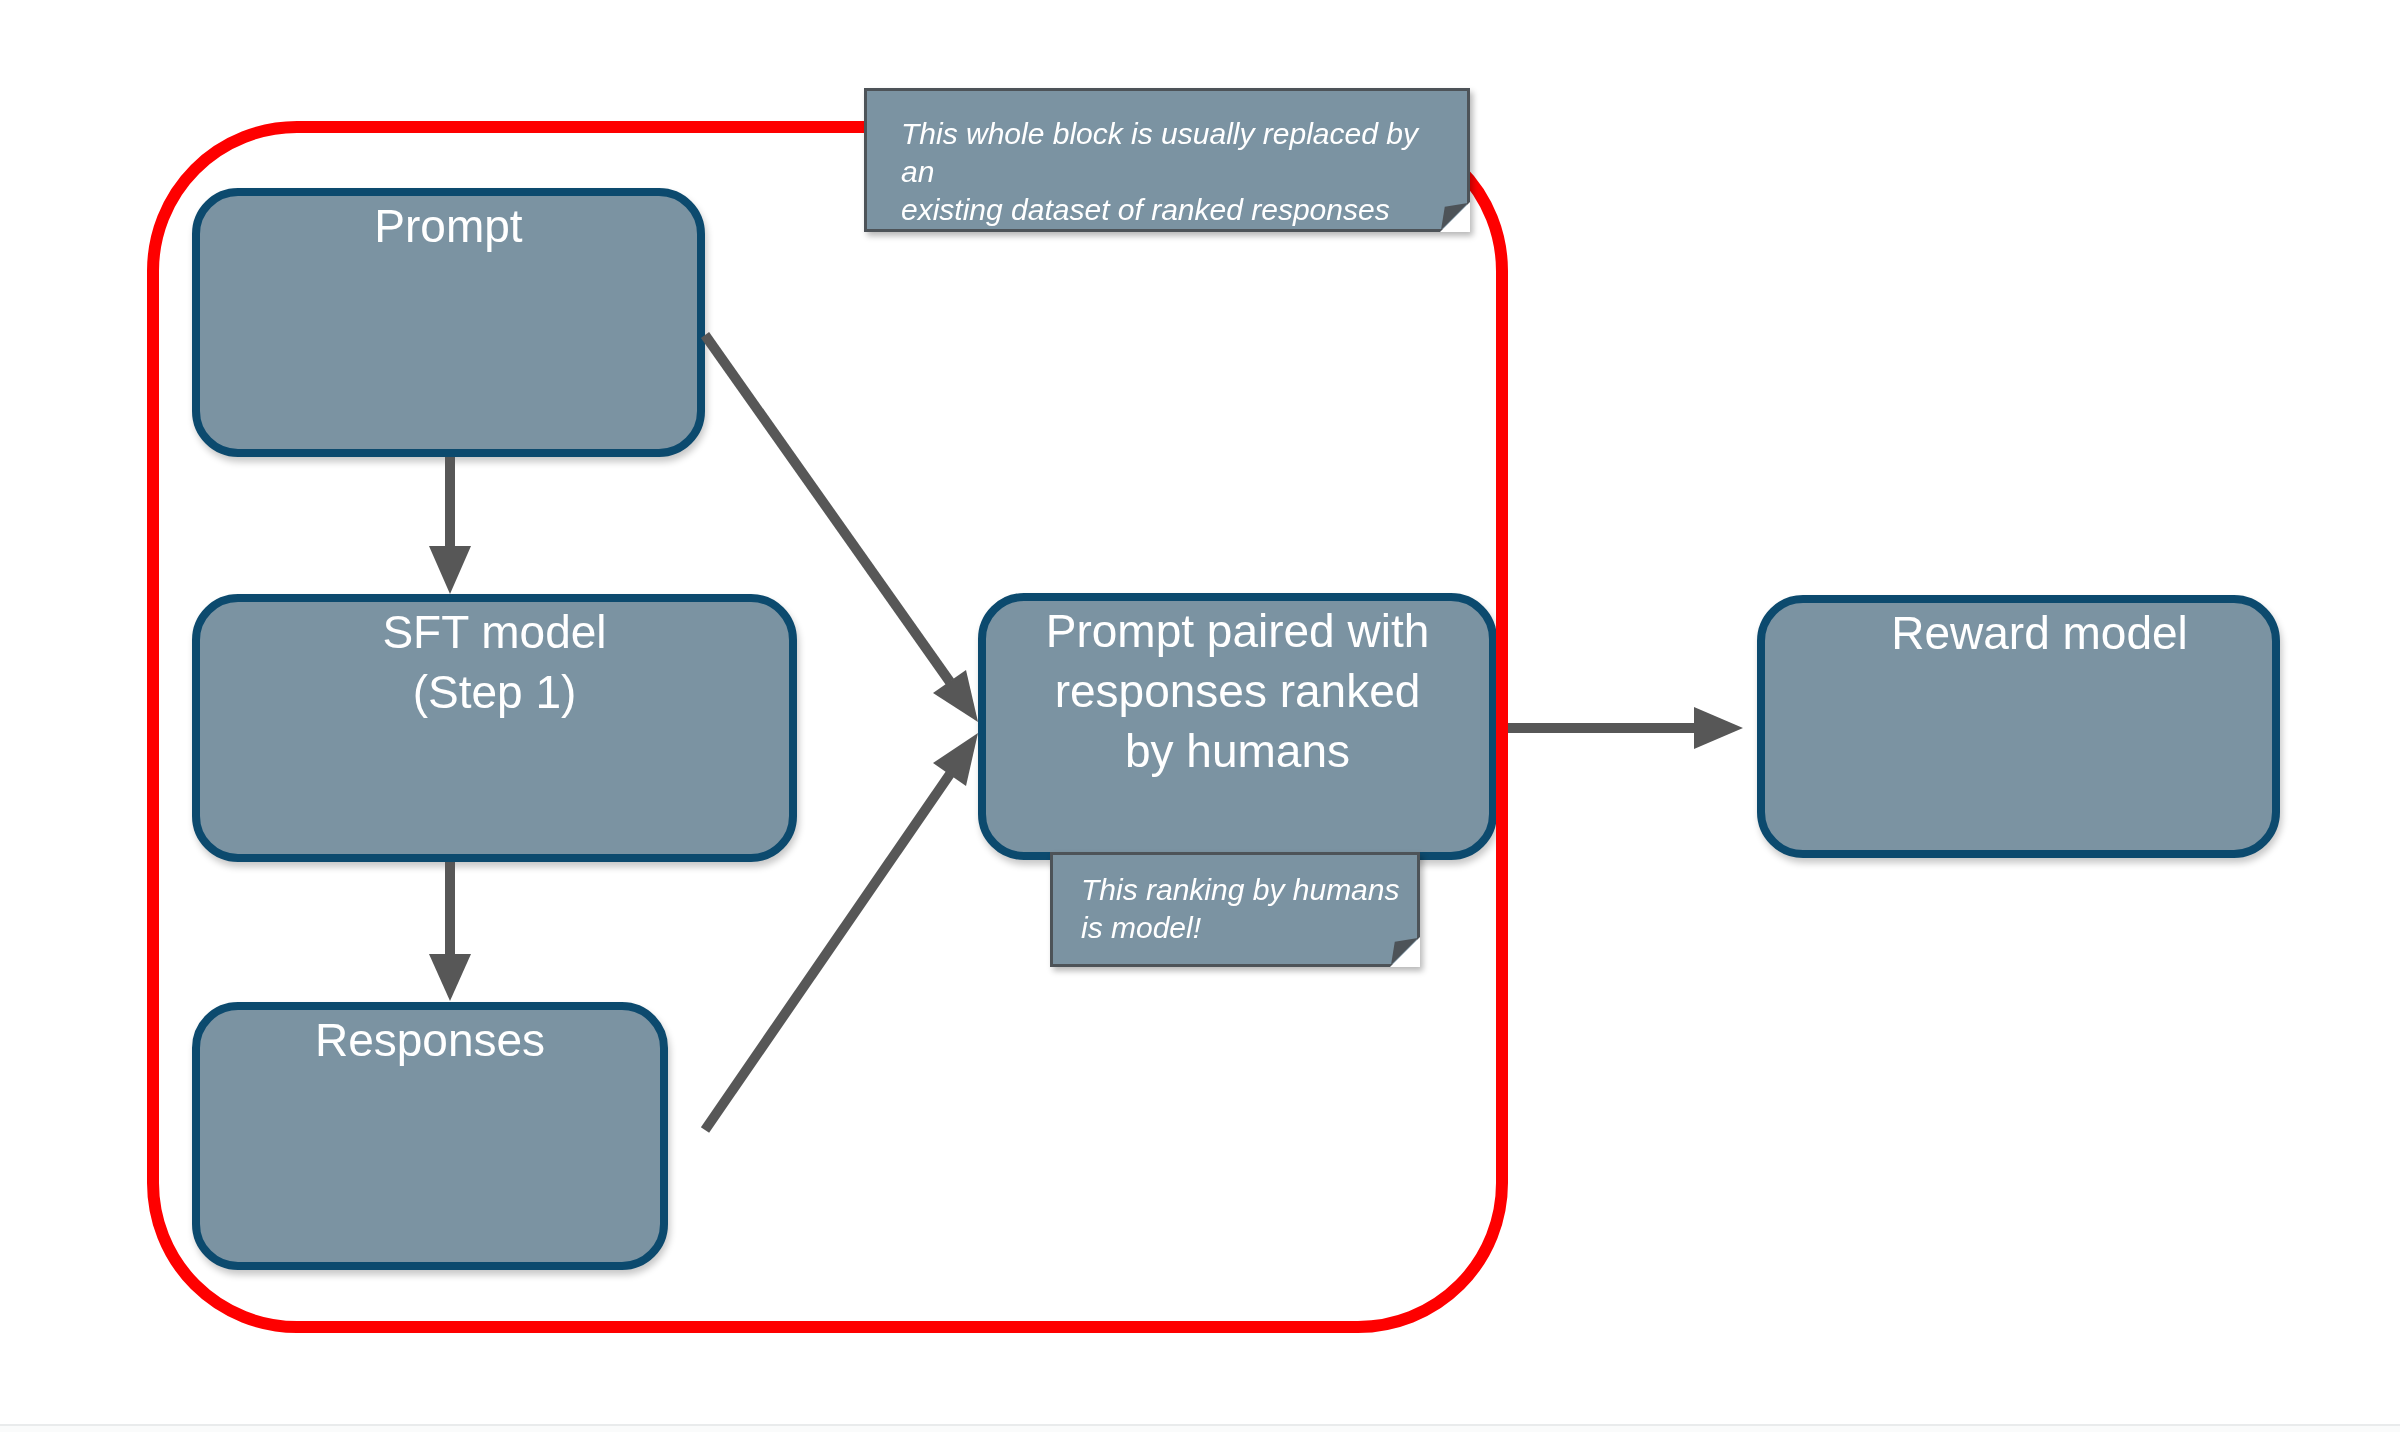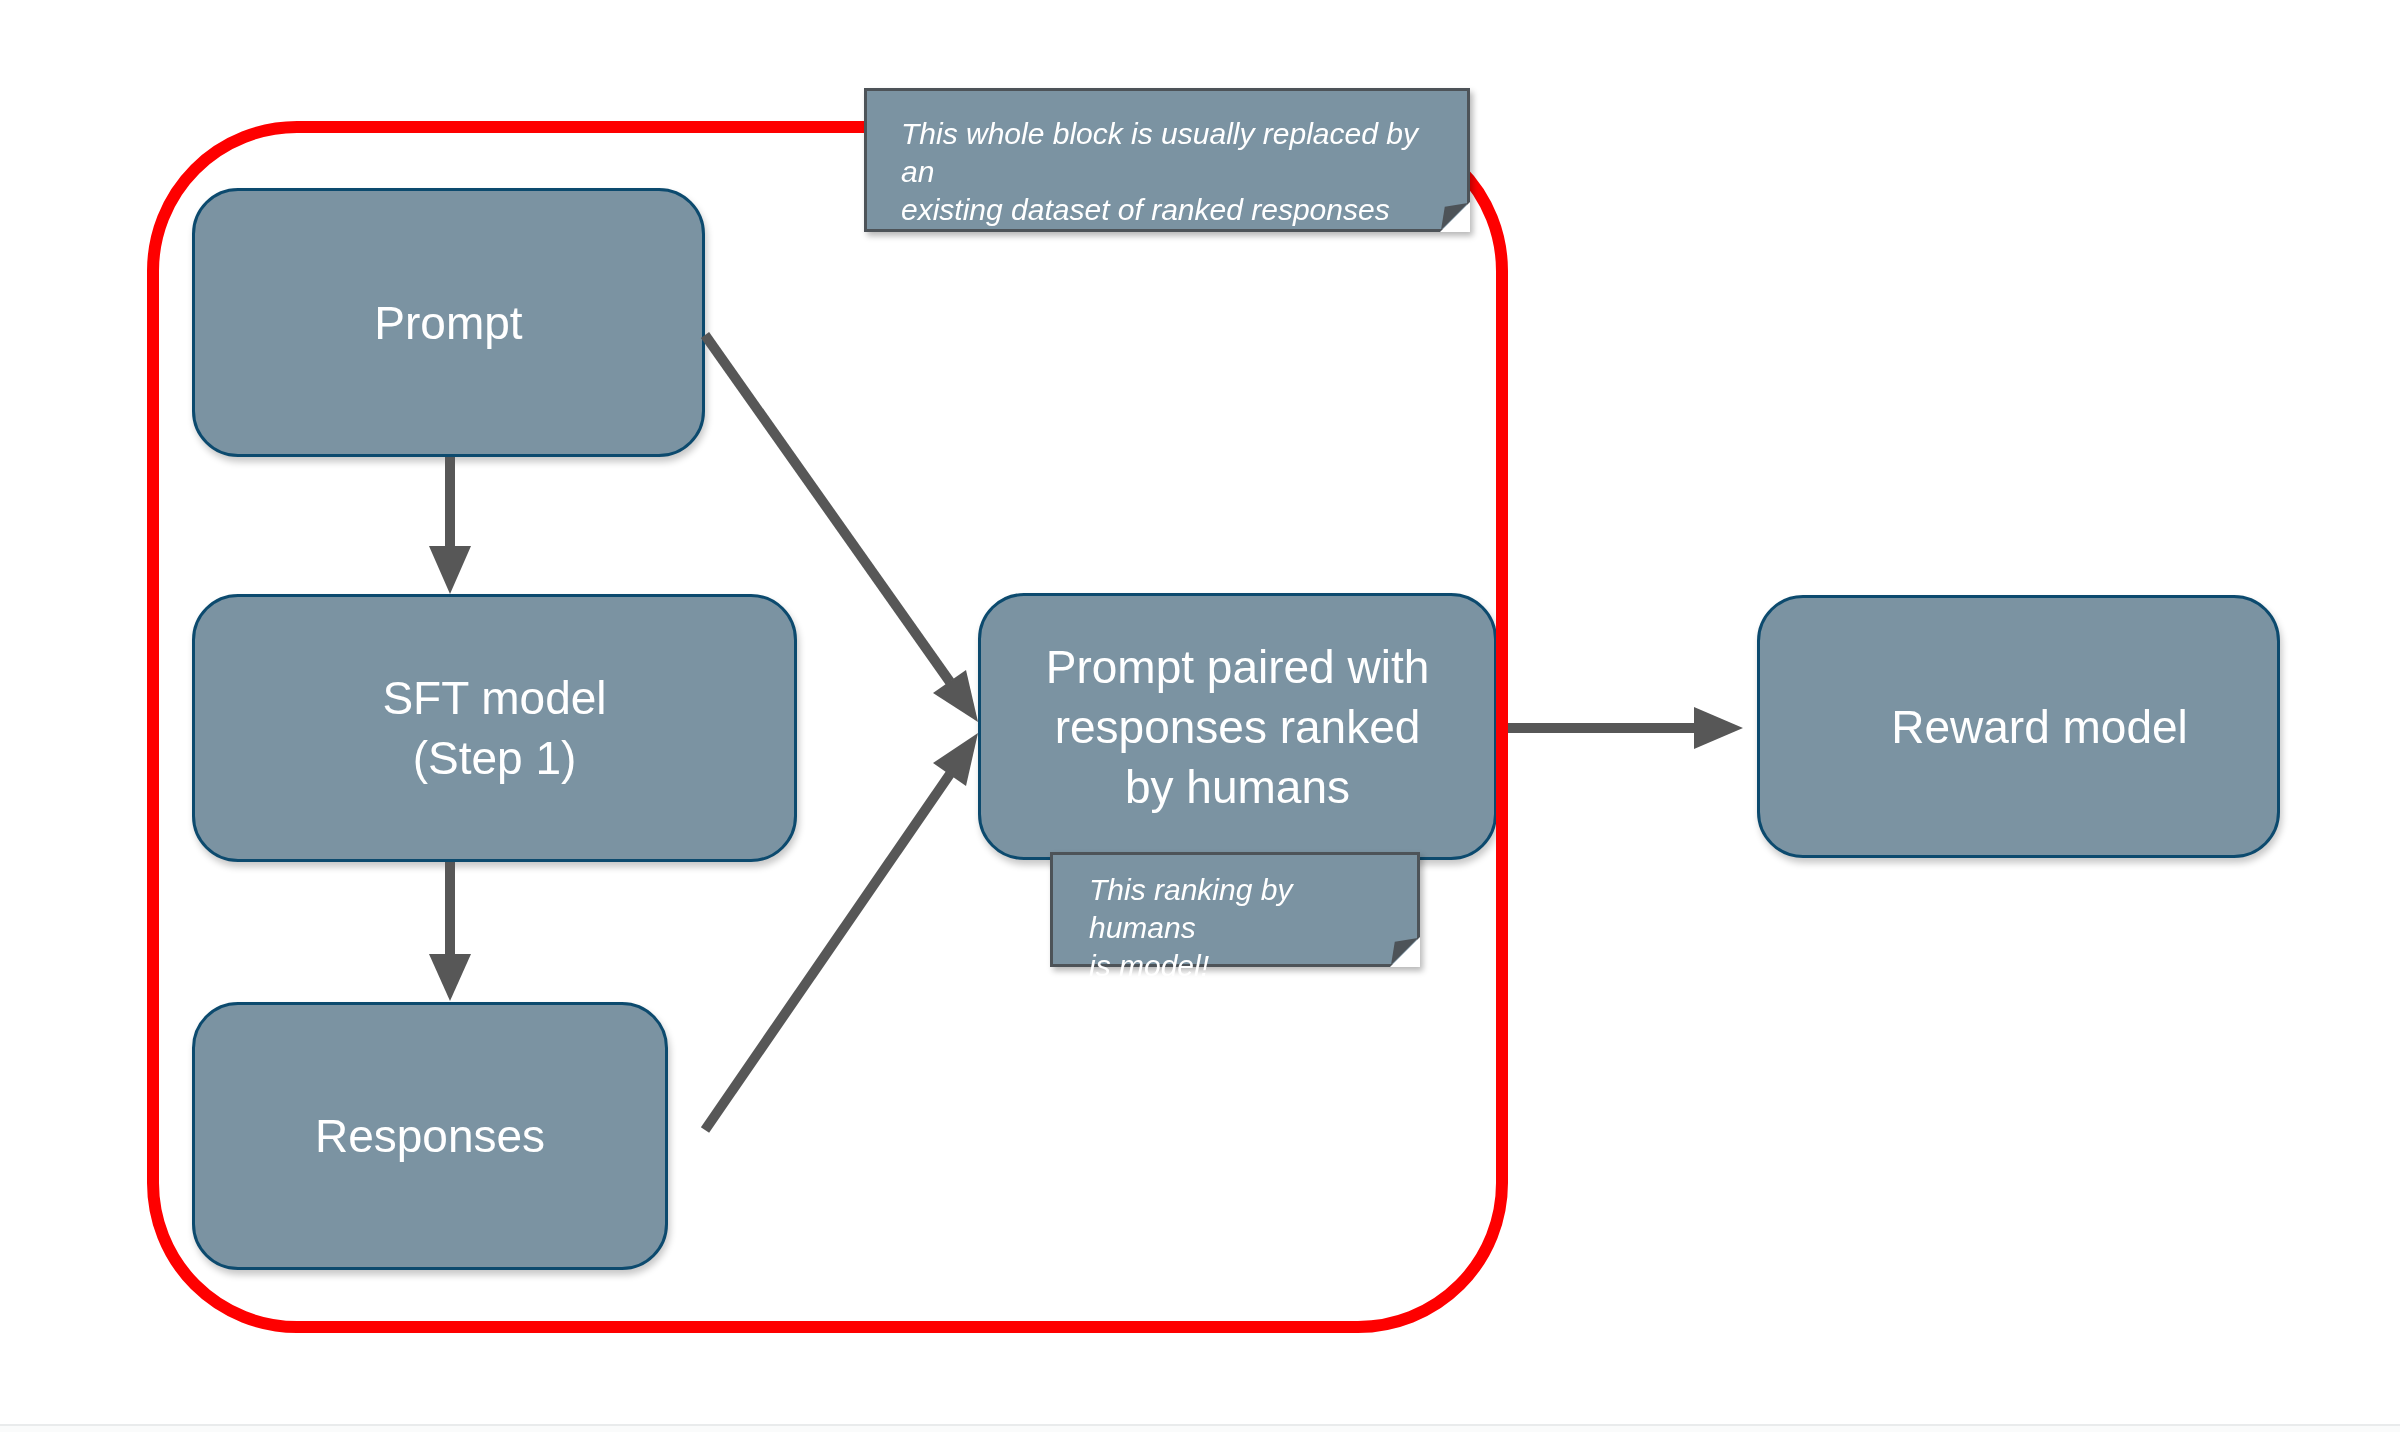--- a/index.html
+++ b/index.html
@@ -14,26 +14,26 @@
     background: #ffffff;
     overflow: hidden;
     font-family: "Liberation Sans", sans-serif;
   }
 
   
   .box {
     position: absolute;
     box-sizing: border-box;
     background: #7b93a2;
-    border: 3px solid #0c4a6e;
+    border: 8px solid #0c4a6e;
     border-radius: 46px;
     display: flex;
     flex-direction: column;
     align-items: center;
-    justify-content: center;
+    justify-content: flex-start;
     color: #ffffff;
     font-size: 46px;
     line-height: 60px;
     text-align: center;
     box-shadow: 2px 5px 7px rgba(0,0,0,0.22);
     z-index: 2;
   }
   #box-prompt     { left: 192px;  top: 188px;  width: 513px; height: 269px; }
   #box-sft        { left: 192px;  top: 594px;  width: 605px; height: 268px; }
   #box-responses  { left: 192px;  top: 1002px; width: 476px; height: 268px; }
@@ -82,21 +82,21 @@
     top: 88px;
     width: 606px;
     height: 144px;
     padding: 24px 10px 16px 34px;
   }
   #note-costly {
     left: 1050px;
     top: 852px;
     width: 370px;
     height: 115px;
-    padding: 16px 10px 0 36px;
+    padding: 16px 10px 0 28px;
   }
   .note-line { position: relative; z-index: 3; }
   
   .note::after {
     content: "";
     position: absolute;
     right: -3px;
     bottom: -3px;
     width: 30px;
     height: 30px;

